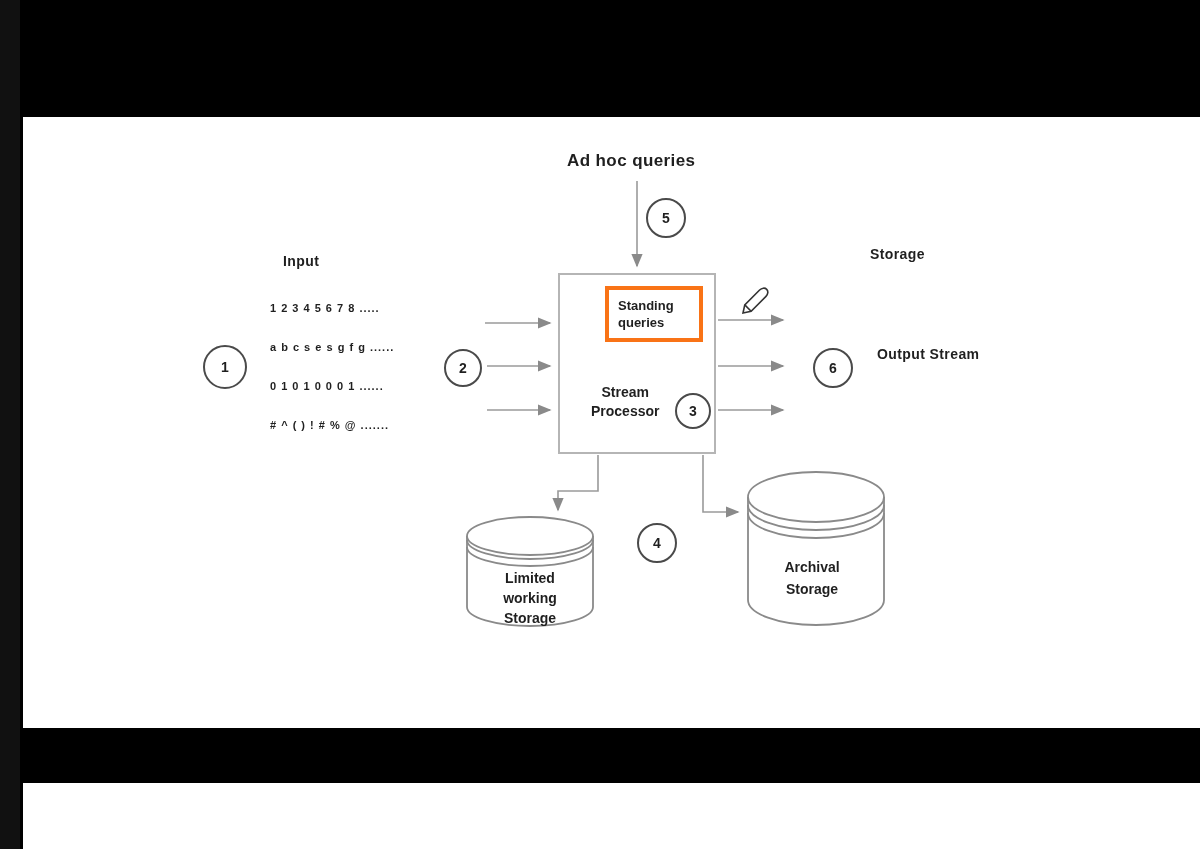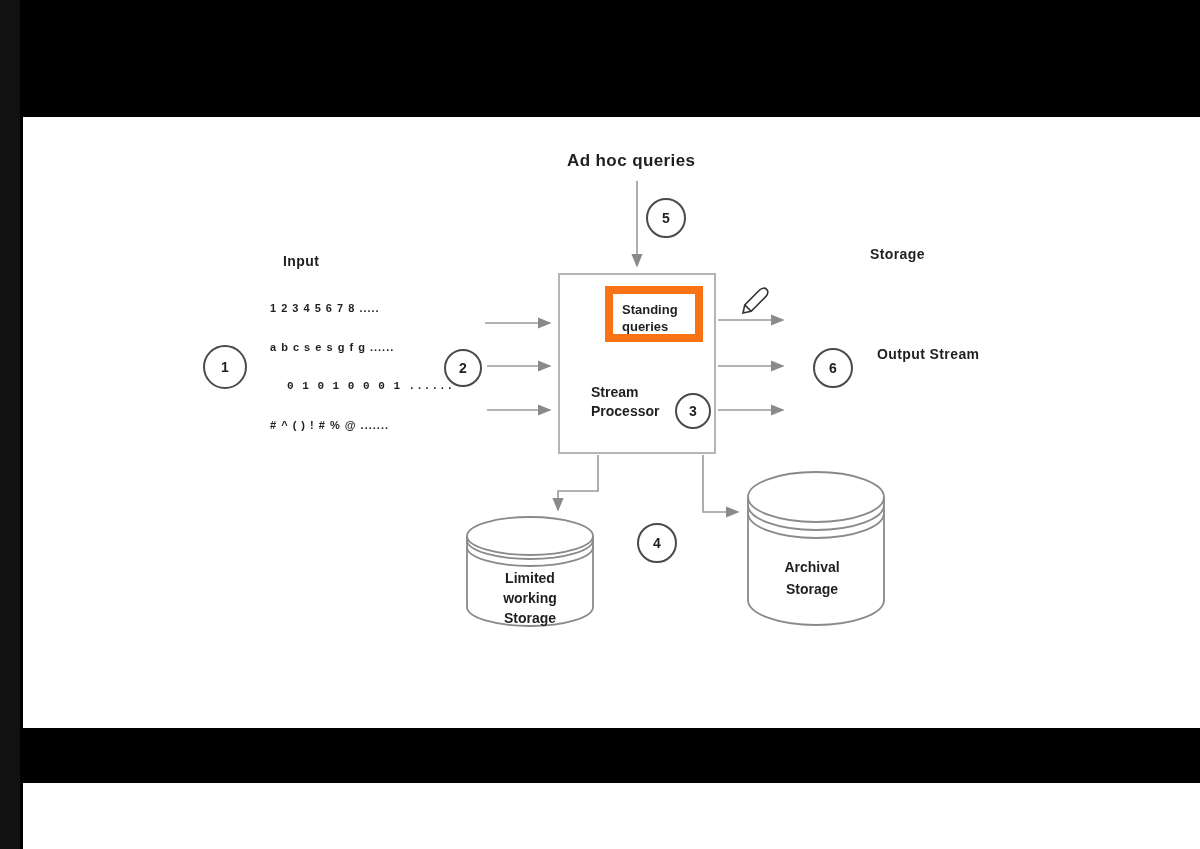--- a/index.html
+++ b/index.html
@@ -16,25 +16,25 @@
   .lbl{position:absolute;font-weight:bold;white-space:pre;}
   .title{font-size:17px;letter-spacing:.4px;}
   .hdr{font-size:14px;letter-spacing:.4px;}
   .stream-line{font-size:11px;letter-spacing:1px;}
   .proc-box{
     position:absolute;left:538px;top:273px;width:158px;height:181px;
     border:2px solid #b5b5b5;background:#fff;box-sizing:border-box;
   }
   .sq-box{
     position:absolute;left:585px;top:286px;width:98px;height:56px;
-    border:8px solid #f97316;background:#fff;box-sizing:border-box;
+    border:4px solid #f97316;background:#fff;box-sizing:border-box;
     font-weight:bold;font-size:13px;line-height:17px;padding:7px 0 0 9px;
   }
   .proc-name{
-    position:absolute;left:571px;top:383px;font-weight:bold;font-size:14px;line-height:19px;
+    position:absolute;left:571px;top:383px;font-weight:bold;font-size:14px;line-height:19px;text-align:center;
   }
   .step{
     position:absolute;border:2px solid #4a4a4a;border-radius:50%;background:#fff;
     font-weight:bold;font-size:14px;text-align:center;box-sizing:border-box;
     display:flex;align-items:center;justify-content:center;
   }
   .cyl-lbl{
     position:absolute;font-weight:bold;font-size:14px;text-align:center;line-height:20px;
   }
   svg.layer{position:absolute;left:0;top:0;}
@@ -85,21 +85,21 @@
       <path d="M0,0 L7,-4.5 L28,-4.5 A5.5,4.5 0 1 1 28,4.5 L7,4.5 Z"></path>
       <path d="M7,-4.5 L7,4.5" fill="none"></path>
     </g>
   </svg>
 
   <div class="lbl title" style="left:547px;top:151px;">Ad hoc queries</div>
 
   <div class="lbl hdr" style="left:263px;top:253px;text-align:right;">Input</div>
   <div class="lbl stream-line" style="left:250px;top:302px;">1 2 3 4 5 6 7 8 .....</div>
   <div class="lbl stream-line" style="left:250px;top:341px;text-align:right;">a b c s e s g f g ......</div>
-  <div class="lbl stream-line" style="left:267px;top:380px;font-family:Liberation Mono, monospace;">0 1 0 1 0 0 0 1 ......</div>
+  <div class="lbl stream-line" style="left:250px;top:380px;">0 1 0 1 0 0 0 1 ......</div>
   <div class="lbl stream-line" style="left:250px;top:419px;"># ^ ( ) ! # % @ .......</div>
 
   <div class="proc-box"></div>
   <div class="sq-box">Standing queries</div>
   <div class="proc-name">
     <div>Stream</div>
     <div>Processor</div>
   </div>
 
   <div class="lbl hdr" style="left:850px;top:246px;">Storage</div>

